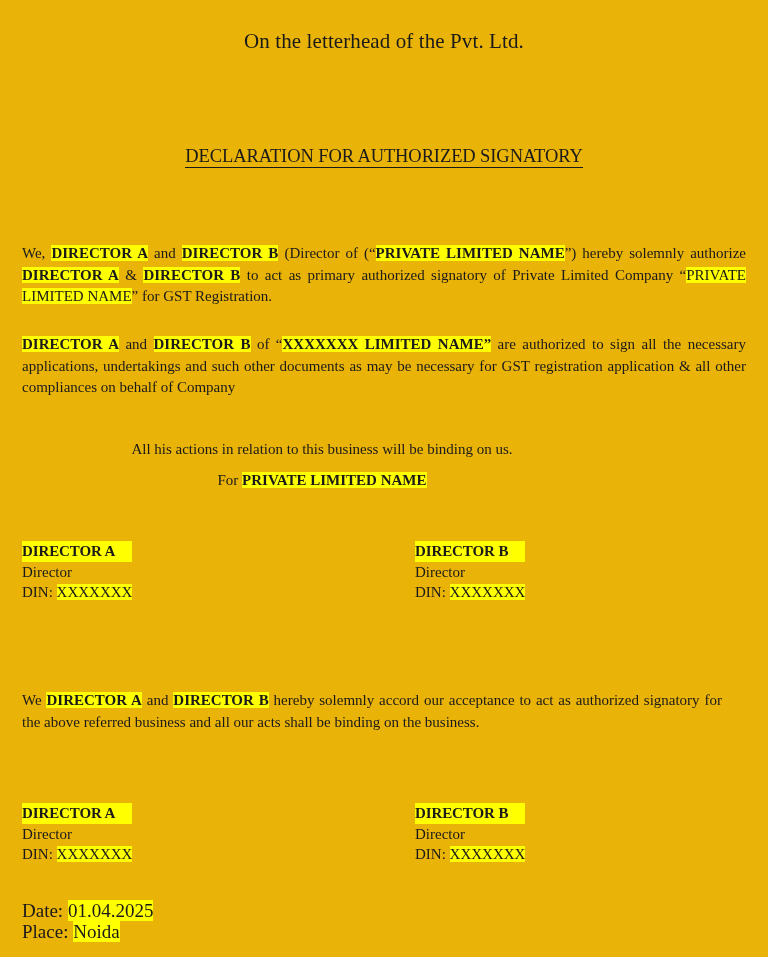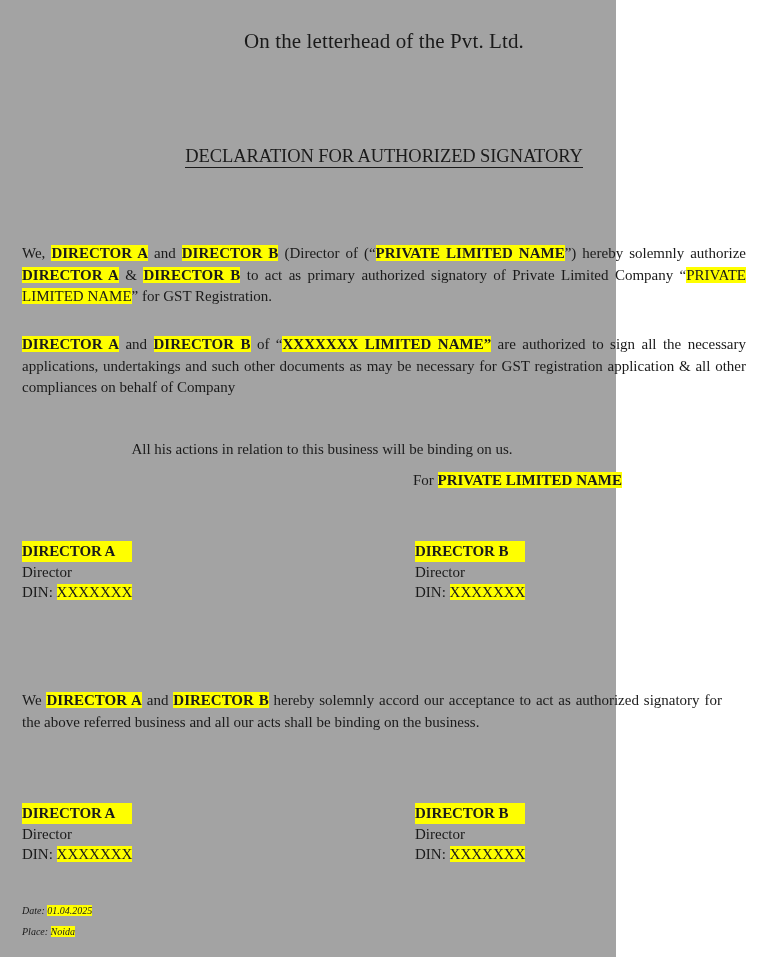--- a/index.html
+++ b/index.html
@@ -11,23 +11,23 @@
     width: 768px;
     height: 957px;
     position: relative;
     font-family: "Liberation Serif", "DejaVu Serif", serif;
     color: #1a1a1a;
     overflow: hidden;
   }
   .page {
     position: absolute;
     left: 0; top: 0;
-    width: 616px;
+    width: 768px;
     height: 957px;
-    background: #a3a3a3;
+    background: #eab308;
   }
   .letterhead {
     position: absolute;
     left: 0;
     top: 28px;
     width: 768px;
     text-align: center;
     font-size: 21px;
     line-height: 1.3;
     letter-spacing: 0.1px;
@@ -50,21 +50,21 @@
     position: absolute;
     left: 22px;
     font-size: 15px;
     line-height: 21.5px;
     text-align: justify;
     text-justify: inter-word;
   }
   #para-authorize { top: 243px; width: 724px; }
   #para-signall  { top: 334px; width: 724px; }
   #line-binding  { top: 439px; width: 600px; text-align: center; }
-  #line-for      { top: 470px; width: 600px; text-align: right; }
+  #line-for      { top: 470px; width: 600px; text-align: center; }
   #para-accept-body { top: 690px; width: 700px; }
 
   .accept-heading {
     position: absolute;
     left: 22px;
     top: 657px;
     font-size: 14.5px;
     font-weight: bold;
     letter-spacing: -0.1px;
   }
@@ -82,23 +82,22 @@
   #sig2-b { left: 415px; top: 803px; }
   .sig-name {
     font-weight: bold;
     letter-spacing: -0.1px;
   }
 
   .footer {
     position: absolute;
     left: 22px;
     top: 901px;
-    font-size: 10px;
+    font-size: 19px;
     line-height: 20.5px;
-    font-style: italic;
   }
   .footer div { white-space: nowrap; }
 
   .hl {
     background-color: #ffff00;
   }
   .b { font-weight: bold; }
 </style>
 </head>
 <body>

